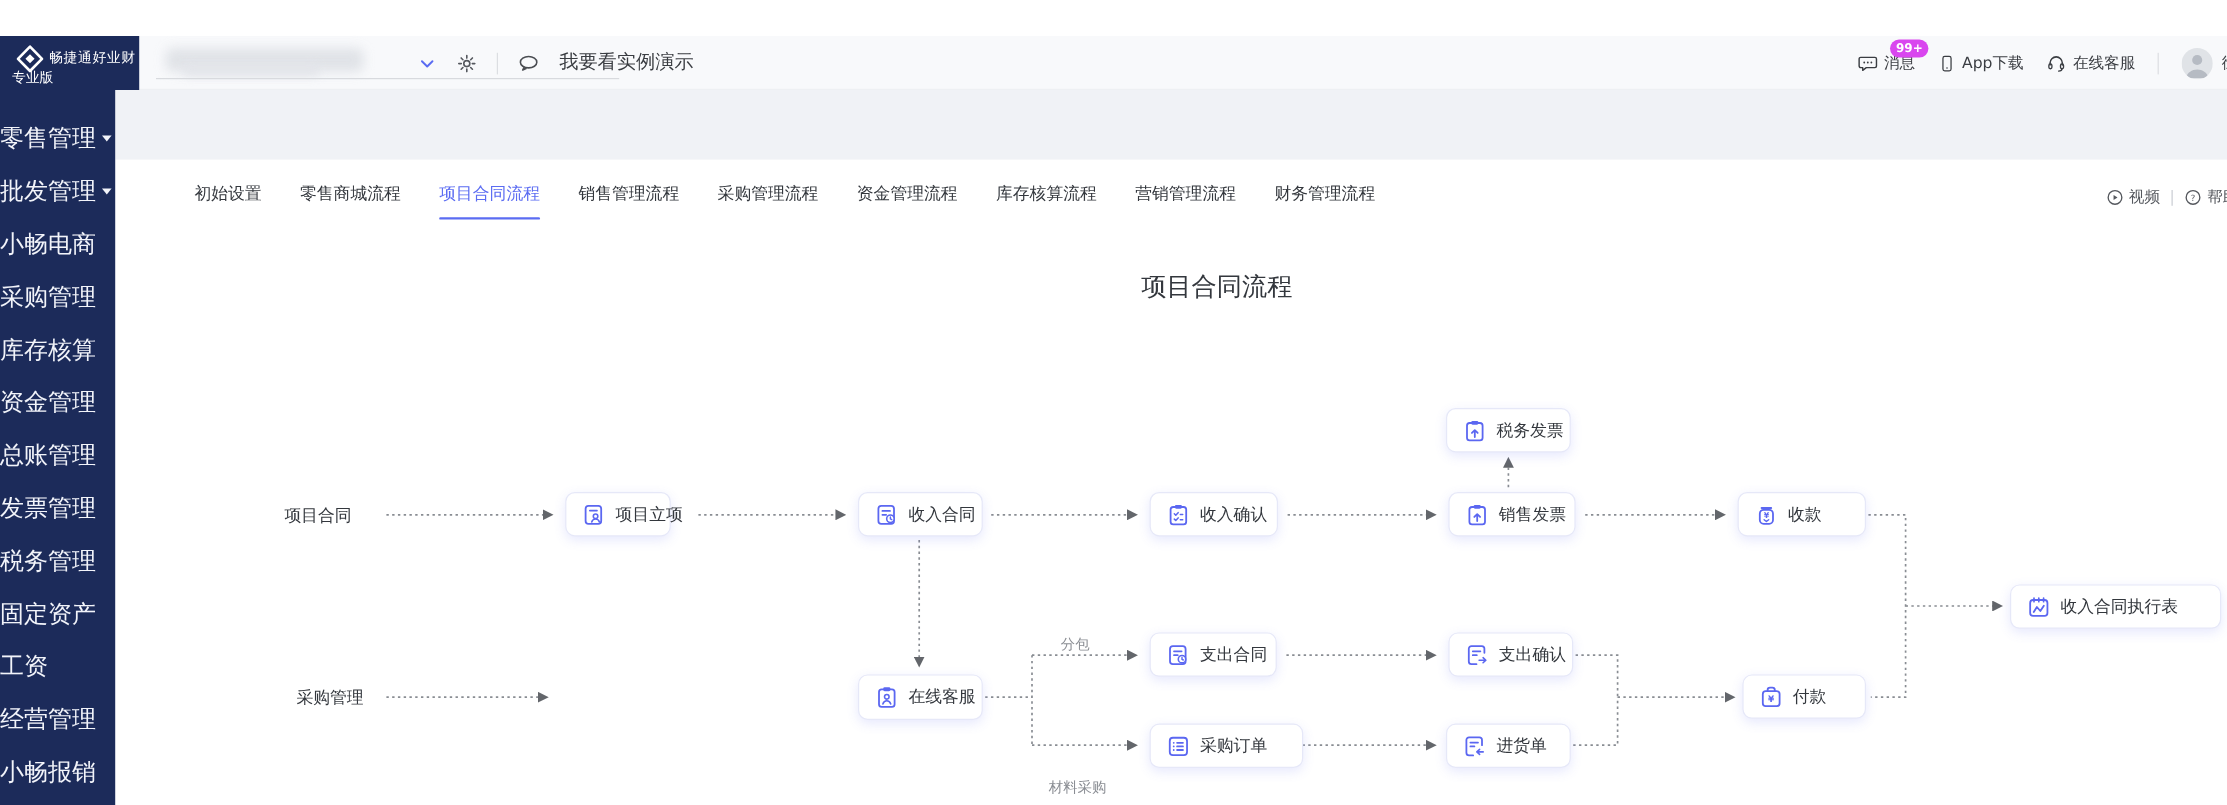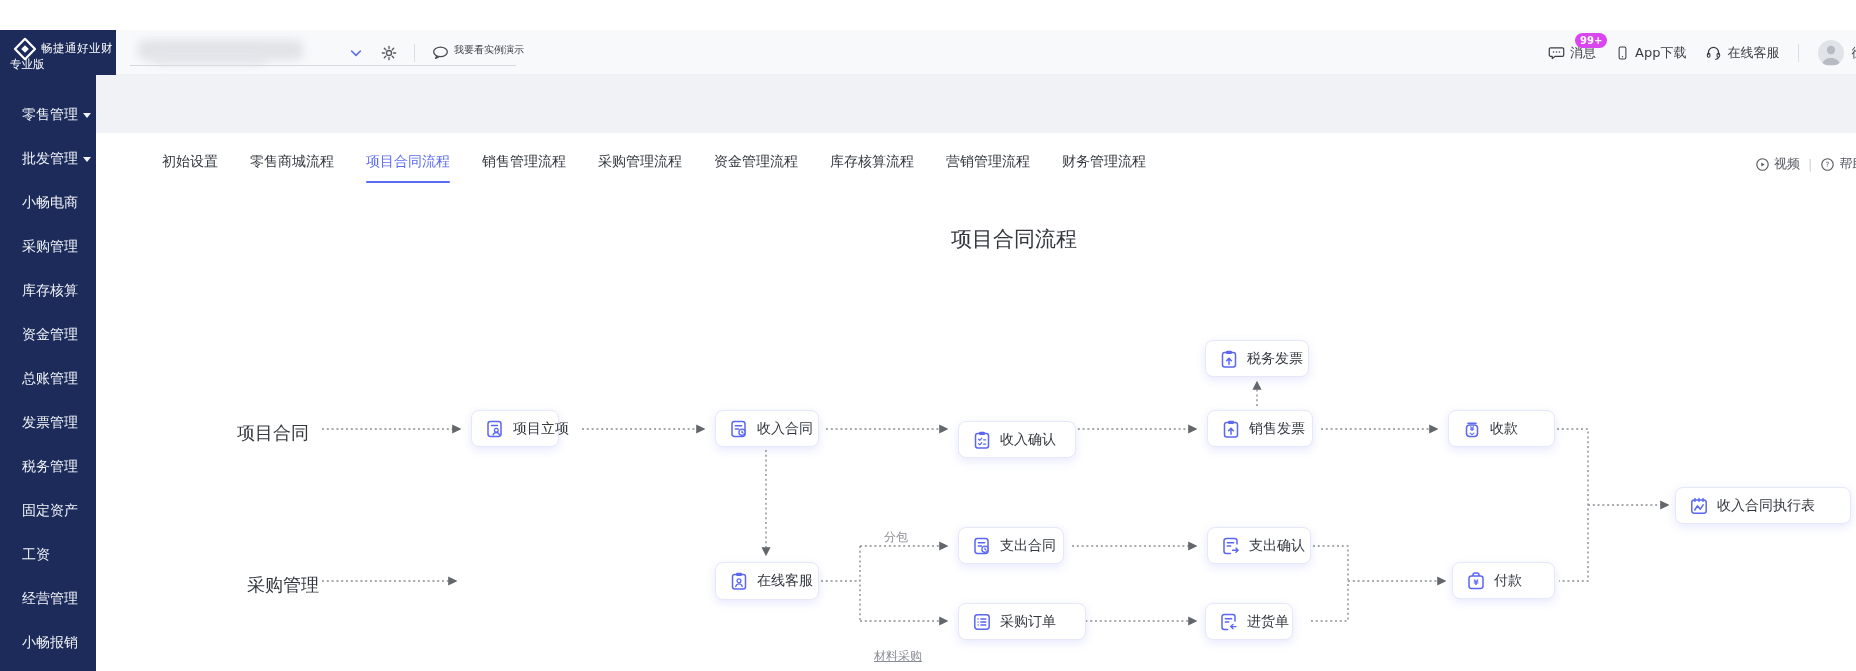--- a/index.html
+++ b/index.html
@@ -15,51 +15,51 @@
   .logo-block{position:absolute;left:0;top:30px;width:116px;height:45px;background:#1c2b5a;color:#fff;z-index:3;}
   .logo-glyph{position:absolute;left:12px;top:6px;}
   .logo-title{position:absolute;left:41px;top:11px;font-size:11.5px;letter-spacing:0.5px;white-space:nowrap;text-align:center;}
   .logo-sub{position:absolute;left:10px;top:27px;font-size:11.5px;}
   .search-zone{position:absolute;left:130px;top:38px;width:386px;height:28px;cursor:text;}
   .smudge1{position:absolute;left:8px;top:2px;width:165px;height:20px;background:#dcdfe4;border-radius:5px;filter:blur(5px);opacity:.85;}
   .smudge2{position:absolute;left:22px;top:14px;width:115px;height:12px;background:#e3e5ea;border-radius:5px;filter:blur(4px);opacity:.9;}
   .search-underline{position:absolute;left:0;bottom:0;width:386px;height:1px;background:#d8dade;}
   .hdr-mid{position:absolute;left:348px;top:30px;height:45px;display:flex;align-items:center;gap:16px;z-index:2;}
   .hdr-divider{width:1px;height:18px;background:#dcdee2;}
-  .demo-group{display:flex;gap:4px;cursor:pointer;font-size:10px;color:#3a3d42;white-space:nowrap;}
+  .demo-group{display:flex;align-items:center;gap:16px;cursor:pointer;font-size:16px;color:#3a3d42;white-space:nowrap;}
   .hdr-right{position:absolute;left:1548px;top:30px;height:45px;display:flex;align-items:center;gap:19px;z-index:2;white-space:nowrap;}
   .hdr-item{display:flex;align-items:center;gap:5px;font-size:13px;color:#3a3d42;cursor:pointer;position:relative;}
   .badge{position:absolute;top:-11px;left:27px;background:#d946ef;color:#fff;font-size:10px;line-height:13px;padding:1px 5px;border-radius:9px;font-weight:bold;}
   .user-group{display:flex;align-items:center;gap:7px;cursor:pointer;font-size:13px;color:#3a3d42;}
   
   .tabstrip{position:absolute;left:96px;top:75px;width:1760px;height:48px;background:#ffffff;}
   .tab-home{position:absolute;left:34px;top:0;height:48px;display:flex;align-items:center;font-size:14px;color:#33373d;cursor:pointer;}
   .tab-active{position:absolute;left:81px;top:8px;height:40px;width:104px;background:#5c6bf2;border-radius:5px 5px 0 0;color:#fff;font-size:14px;display:flex;align-items:center;justify-content:center;gap:7px;cursor:pointer;}
   .tab-close{font-size:12px;opacity:.9;cursor:pointer;}
   
   .sidebar{position:absolute;left:0;top:75px;width:96px;height:596px;background:#1c2b5a;z-index:3;}
   .sidebar-list{padding-top:18px;}
-  .sidebar-item{height:44px;display:flex;align-items:center;padding-left:22px;color:#f2f4fa;font-size:14px;cursor:pointer;white-space:nowrap;}
+  .sidebar-item{height:44px;display:flex;align-items:center;color:#f2f4fa;font-size:20px;cursor:pointer;white-space:nowrap;}
   .caret-down{width:0;height:0;border-left:4.5px solid transparent;border-right:4.5px solid transparent;border-top:5.5px solid #f2f4fa;margin-left:5px;}
   
   .main-bg{position:absolute;left:96px;top:75px;width:1760px;height:596px;background:#f0f2f6;}
   .card{position:absolute;left:96px;top:133px;width:1760px;height:538px;background:#ffffff;}
   .subtab-row{position:absolute;left:66px;top:20px;display:flex;gap:32px;}
   .subtab{font-size:14px;color:#33373d;cursor:pointer;padding-bottom:12px;position:relative;white-space:nowrap;}
   .subtab.active{color:#5b6cf2;font-weight:500;}
   .subtab.active::after{content:"";position:absolute;left:0;right:0;bottom:0;height:2.5px;background:#5b6cf2;border-radius:2px;}
   .card-utils{position:absolute;left:1659px;top:22px;display:flex;align-items:center;gap:8px;font-size:13px;color:#55585e;white-space:nowrap;}
   .util-item{display:flex;align-items:center;gap:4px;cursor:pointer;text-align:center;}
   .util-sep{color:#cfd2d7;}
   .flow-title{position:absolute;left:808px;top:92px;width:220px;text-align:center;font-size:21px;font-weight:500;color:#33373d;}
   
   .flow-edges{position:absolute;left:0;top:0;width:1760px;height:538px;}
   .flow-node{position:absolute;background:#fff;border:1px solid #e6e8f8;border-radius:8px;box-shadow:0 3px 10px rgba(99,110,242,.16);display:flex;align-items:center;gap:8px;padding-left:13px;box-sizing:border-box;font-size:14px;color:#33373d;cursor:pointer;white-space:nowrap;}
   .flow-node .nicon{width:20px;height:20px;display:inline-flex;}
-  .flow-rowlabel{position:absolute;font-size:18px;color:#33373d;white-space:nowrap;}
+  .flow-rowlabel{position:absolute;font-size:14px;color:#33373d;white-space:nowrap;}
   .edge-label{position:absolute;font-size:12px;color:#8a8d93;white-space:nowrap;}
 </style>
 </head>
 <body>
 
 <div class="top-strip"></div>
 
 <div class="header"></div>
 
 <div class="logo-block">
@@ -274,21 +274,21 @@
       <path d="M975 488H1099" marker-end="url(#arr)"></path>
       <path d="M1217 413H1252V448"></path>
       <path d="M1215 488H1252V448"></path>
       <path d="M1252 448H1348" marker-end="url(#arr)"></path>
       <path d="M1461 296H1492V448H1463"></path>
       <path d="M1492 372H1571" marker-end="url(#arr)"></path>
     </g>
   </svg>
 
   <div class="edge-label" style="left:788px;top:396px;">分包</div>
-  <div class="edge-label" style="left:778px;top:515px;text-decoration:underline;">材料采购</div>
+  <div class="edge-label" style="left:778px;top:515px;">材料采购</div>
 
   <div id="flow-layer">
       <div class="flow-rowlabel" style="left: 141px; top: 288px;">项目合同</div>
       <div class="flow-rowlabel" style="left: 151px; top: 440px;">采购管理</div>
       <div class="flow-node" style="left: 375px; top: 277px; width: 88px; height: 37px;">
         <span class="nicon">
           <svg width="20" height="20" viewBox="0 0 20 20">
             <rect x="3" y="2.5" width="13" height="15" rx="2.4" fill="none" stroke="#5b67f1" stroke-width="1.5"></rect>
             <path d="M6.5 6.5h6" stroke="#5b67f1" stroke-width="1.4" stroke-linecap="round"></path>
             <circle cx="11.3" cy="11.2" r="1.9" fill="none" stroke="#5b67f1" stroke-width="1.3"></circle>
@@ -301,21 +301,21 @@
         <span class="nicon">
           <svg width="20" height="20" viewBox="0 0 20 20">
             <rect x="3" y="2.5" width="13" height="15" rx="2.4" fill="none" stroke="#5b67f1" stroke-width="1.5"></rect>
             <path d="M6.3 6.8h6.4M6.3 10h3.2" stroke="#5b67f1" stroke-width="1.4" stroke-linecap="round"></path>
             <circle cx="13" cy="13.3" r="3.1" fill="#fff" stroke="#5b67f1" stroke-width="1.3"></circle>
             <path d="M13 11.9v1.5l1.1.6" fill="none" stroke="#5b67f1" stroke-width="1.2" stroke-linecap="round"></path>
           </svg>
         </span>
         <span>收入合同</span>
       </div>
-      <div class="flow-node" style="left: 862px; top: 277px; width: 118px; height: 37px; margin-top: 11px;">
+      <div class="flow-node" style="left: 862px; top: 277px; width: 107px; height: 37px;">
         <span class="nicon">
           <svg width="20" height="20" viewBox="0 0 20 20">
             <rect x="3.5" y="3.5" width="13" height="14.5" rx="2.2" fill="none" stroke="#5b67f1" stroke-width="1.5"></rect>
             <rect x="7" y="1.8" width="6" height="3.2" rx="1.2" fill="#5b67f1"></rect>
             <path d="M6.6 9.2l1.2 1.2 2-2.2M11.6 9.8h2M6.6 13.6l1.2 1.2 2-2.2M11.6 14.2h2" fill="none" stroke="#5b67f1" stroke-width="1.25" stroke-linecap="round" stroke-linejoin="round"></path>
           </svg>
         </span>
         <span>收入确认</span>
       </div>
       <div class="flow-node" style="left: 1111px; top: 277px; width: 106px; height: 37px;">
@@ -383,21 +383,21 @@
       </div>
       <div class="flow-node" style="left: 862px; top: 470px; width: 128px; height: 37px;">
         <span class="nicon">
           <svg width="20" height="20" viewBox="0 0 20 20">
             <rect x="2.8" y="2.8" width="14.4" height="14.4" rx="2.6" fill="none" stroke="#5b67f1" stroke-width="1.5"></rect>
             <path d="M6.1 7h.02M8.9 7h4.9M6.1 10h.02M8.9 10h4.9M6.1 13h.02M8.9 13h4.9" stroke="#5b67f1" stroke-width="1.5" stroke-linecap="round"></path>
           </svg>
         </span>
         <span>采购订单</span>
       </div>
-      <div class="flow-node" style="left: 1109px; top: 470px; width: 88px; height: 37px;">
+      <div class="flow-node" style="left: 1109px; top: 470px; width: 104px; height: 37px;">
         <span class="nicon">
           <svg width="20" height="20" viewBox="0 0 20 20">
             <path d="M16 9V4.7a2.2 2.2 0 0 0-2.2-2.2H5.2A2.2 2.2 0 0 0 3 4.7v10.6a2.2 2.2 0 0 0 2.2 2.2h3.4" fill="none" stroke="#5b67f1" stroke-width="1.5" stroke-linecap="round"></path>
             <path d="M6.3 6.8h6.4M6.3 10h3.4" stroke="#5b67f1" stroke-width="1.4" stroke-linecap="round"></path>
             <path d="M17 14.6h-5.1M14 12.5l-2.3 2.1 2.3 2.1" fill="none" stroke="#5b67f1" stroke-width="1.35" stroke-linecap="round" stroke-linejoin="round"></path>
           </svg>
         </span>
         <span>进货单</span>
       </div>
       <div class="flow-node" style="left: 1356px; top: 429px; width: 103px; height: 37px;">

